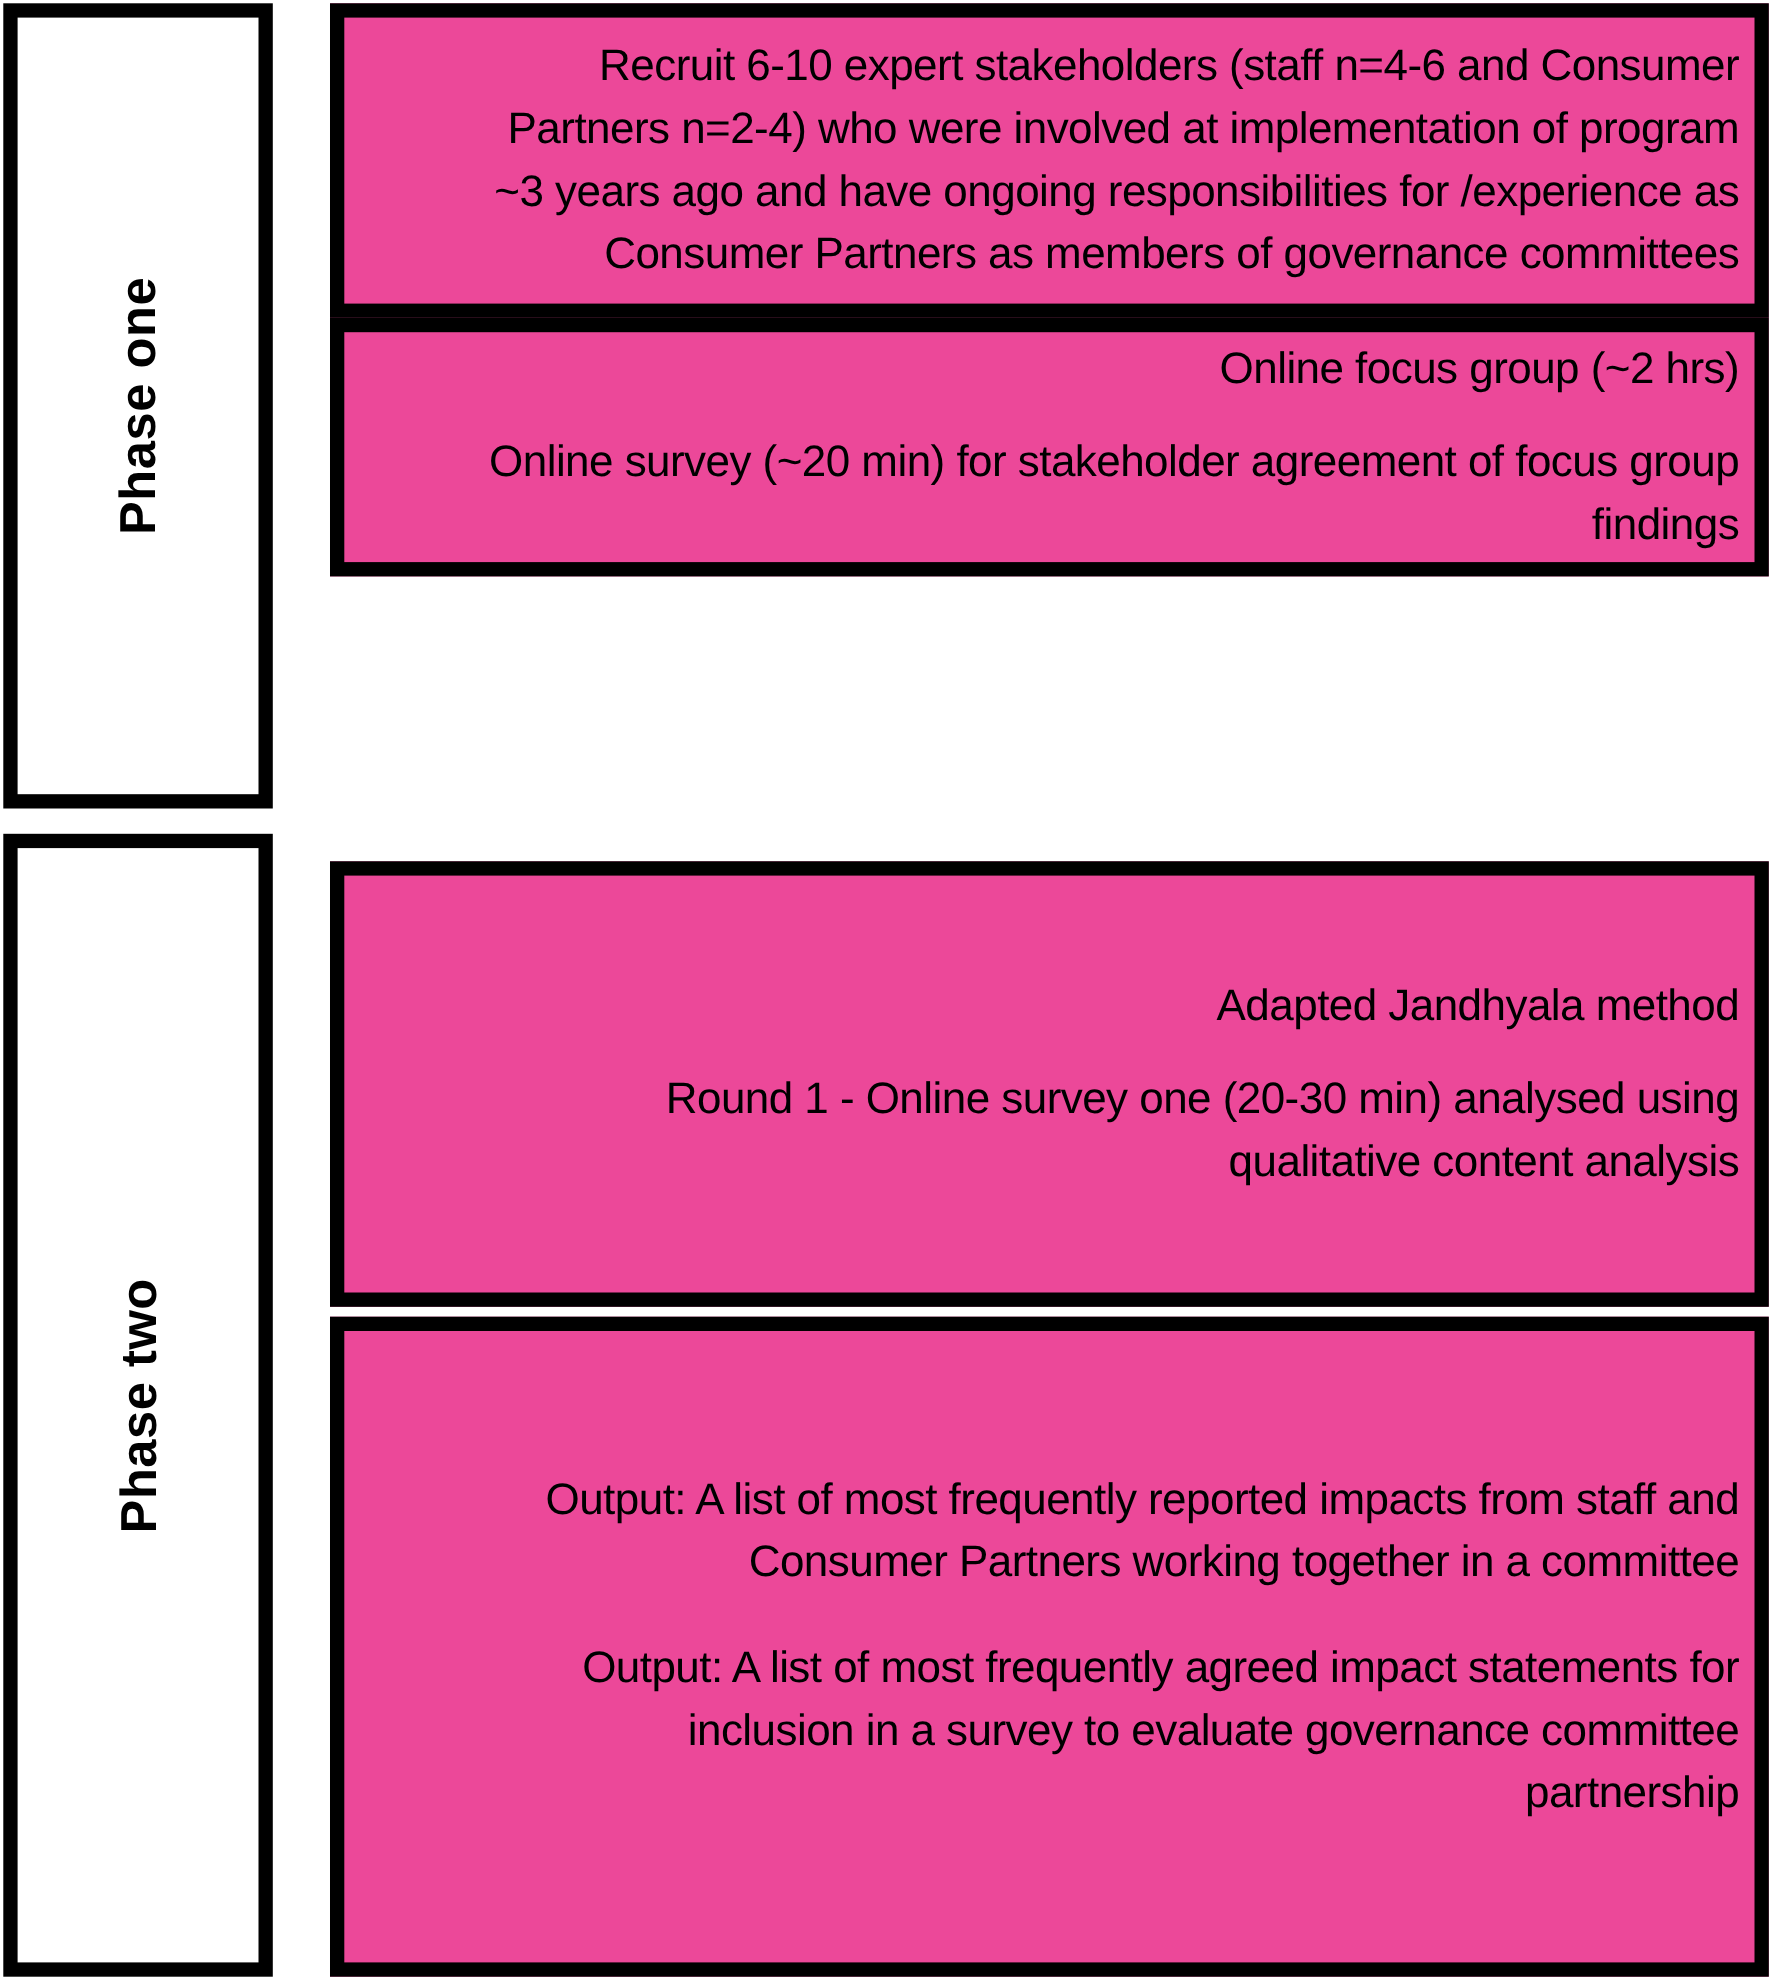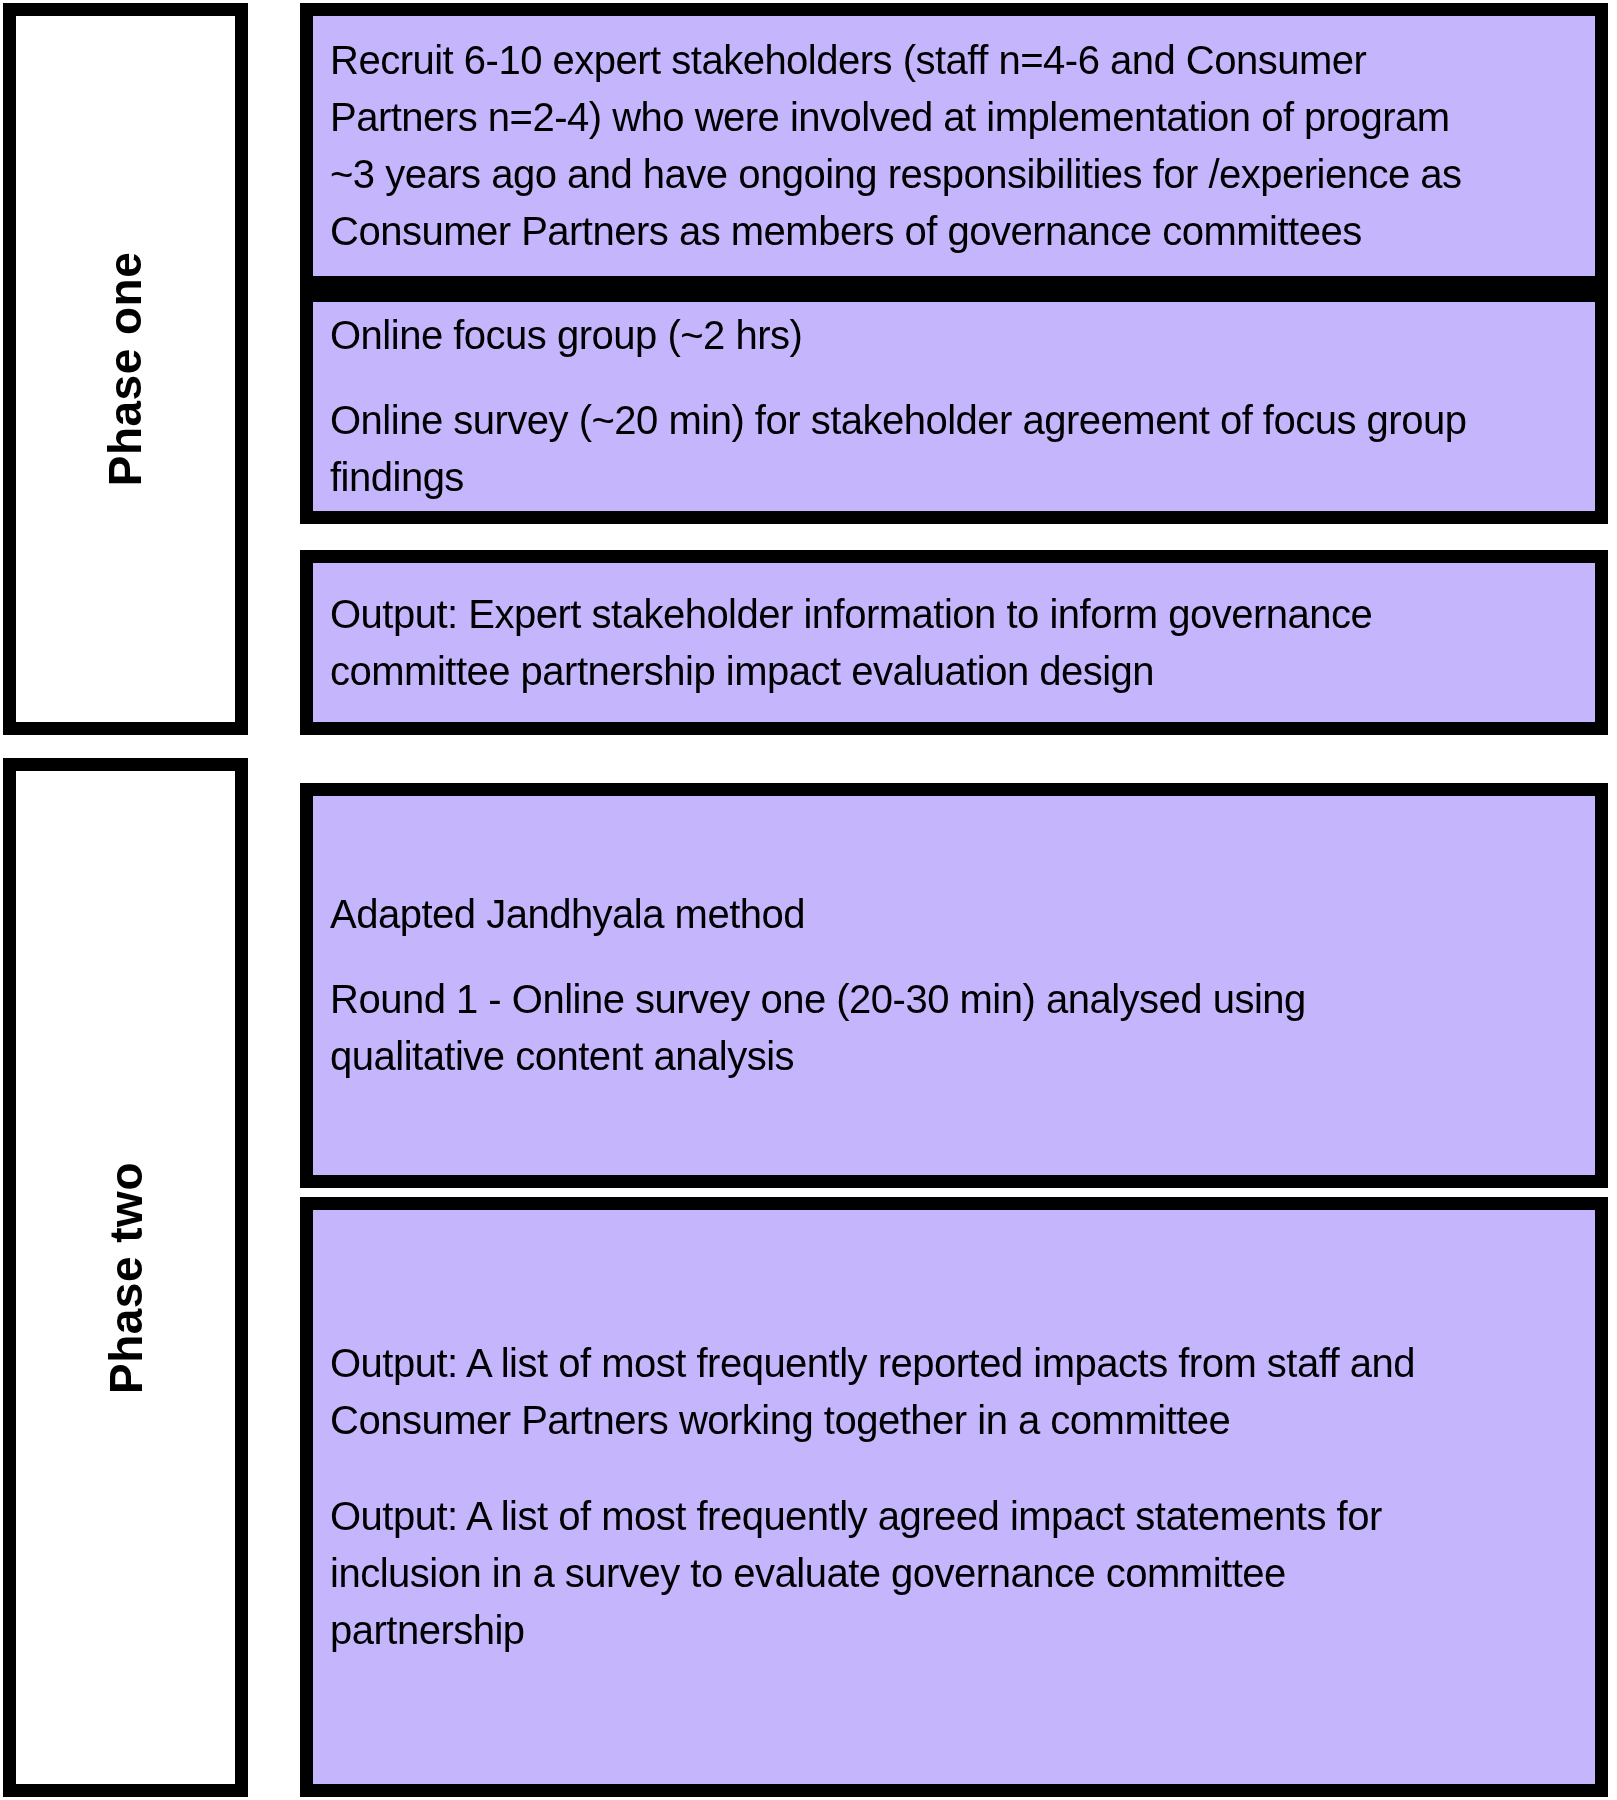--- a/index.html
+++ b/index.html
@@ -41,25 +41,26 @@
     font-weight: bold;
     letter-spacing: 0.5px;
   }
   .content-col {
     display: flex;
     flex-direction: column;
   }
   .content-box {
     box-sizing: border-box;
     border: 13px solid #000000;
-    background: #c4b5fd;
+    background: #ec4899;
     padding: 6px 14px 6px 17px;
     display: flex;
     flex-direction: column;
     justify-content: center;
+    text-align: right;
   }
   .content-box p {
     margin: 0;
     font-size: 40px;
     line-height: 57px;
     letter-spacing: -0.5px;
     white-space: pre-line;
   }
   .content-box p + p { margin-top: 28px; }
 
@@ -85,24 +86,20 @@
         <p>Recruit 6-10 expert stakeholders (staff n=4-6 and Consumer
 Partners n=2-4) who were involved at implementation of program
 ~3 years ago and have ongoing responsibilities for /experience as
 Consumer Partners as members of governance committees</p>
       </div>
       <div class="content-box box-p1-method">
         <p>Online focus group (~2 hrs)</p>
         <p>Online survey (~20 min) for stakeholder agreement of focus group
 findings</p>
       </div>
-      <div class="content-box box-p1-output">
-        <p>Output: Expert stakeholder information to inform governance
-committee partnership impact evaluation design</p>
-      </div>
     </div>
   </section>
 
   <section class="phase phase-two">
     <div class="label-box">
       <span class="label-text">Phase two</span>
     </div>
     <div class="content-col">
       <div class="content-box box-p2-method">
         <p>Adapted Jandhyala method</p>

